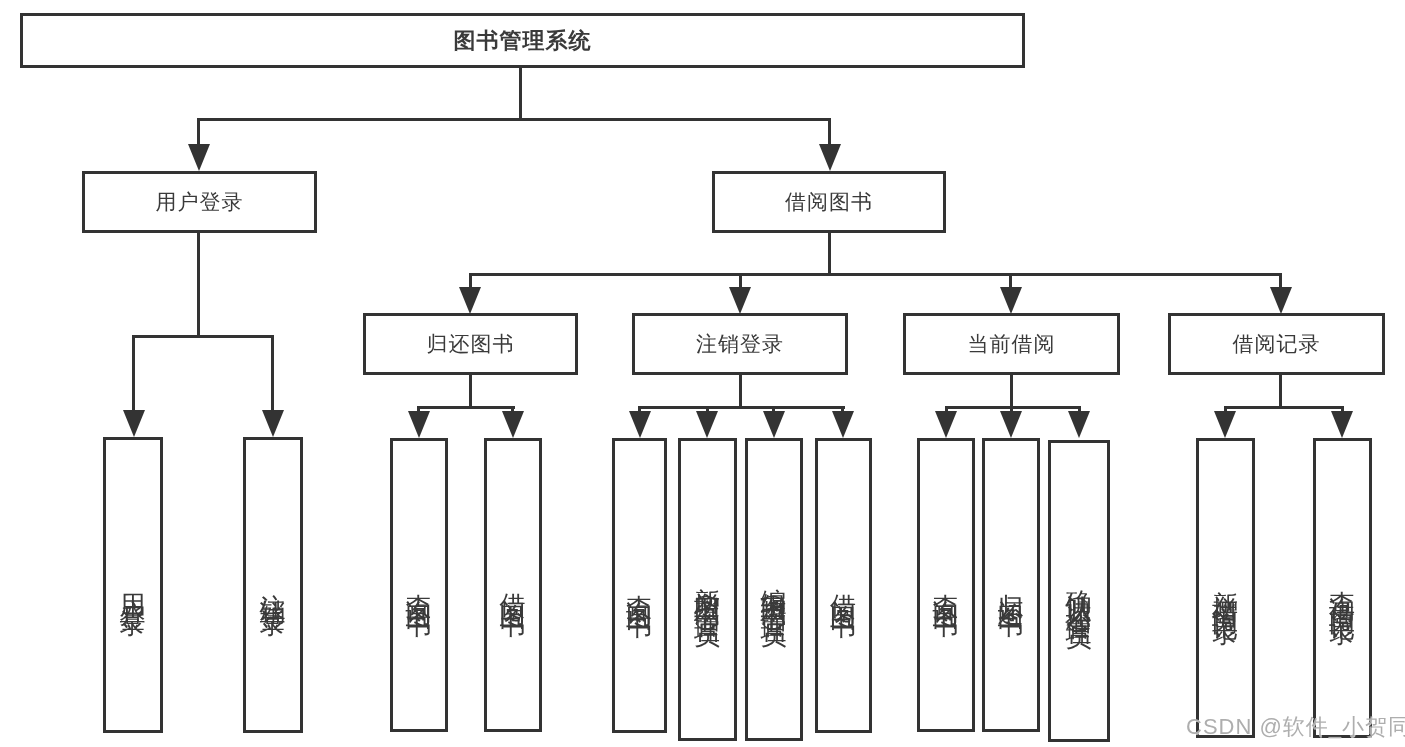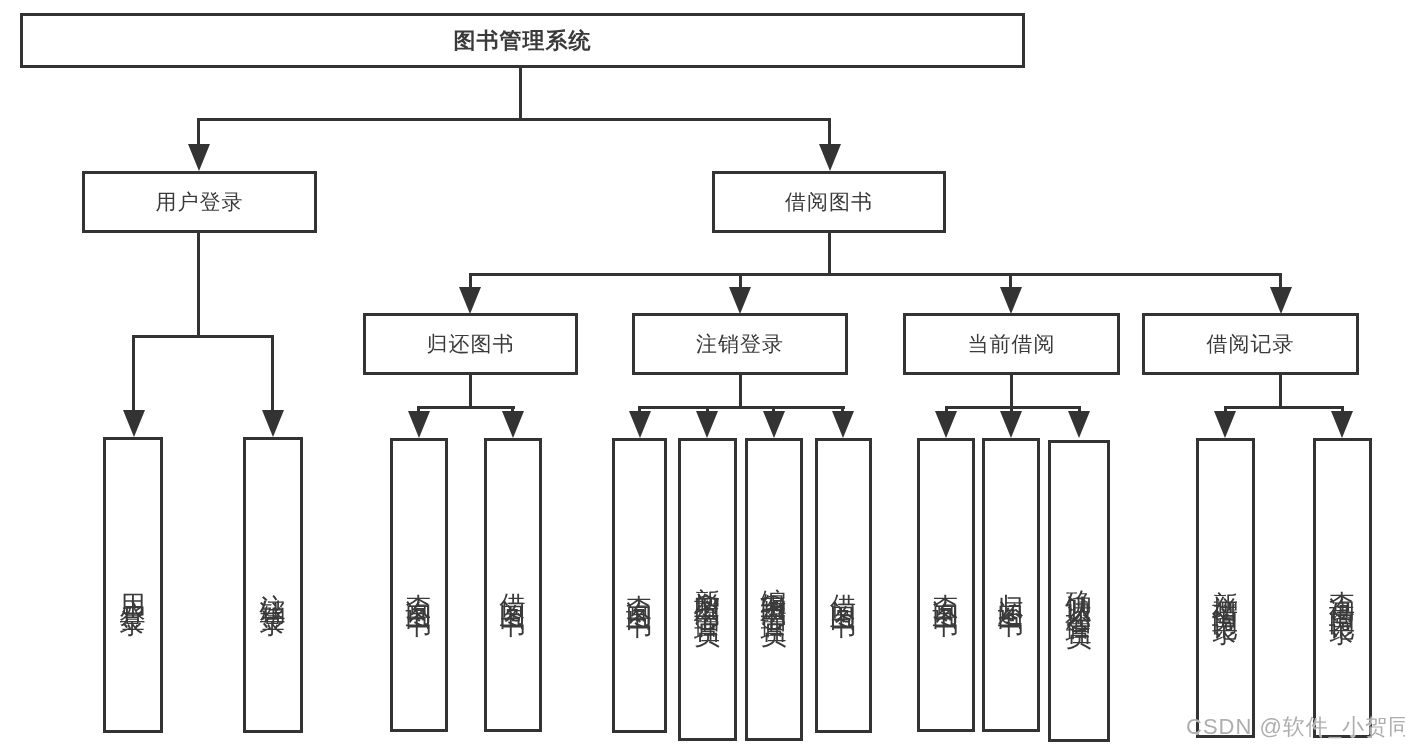--- a/index.html
+++ b/index.html
@@ -51,21 +51,21 @@
   </div>
 
   <div class="box hbox" style="left:632px;top:313px;width:216px;height:62px;">
     <span>注销登录</span>
   </div>
 
   <div class="box hbox" style="left:903px;top:313px;width:217px;height:62px;">
     <span>当前借阅</span>
   </div>
 
-  <div class="box hbox" style="left:1142px;top:313px;width:217px;height:62px;">
+  <div class="box hbox" style="left:1168px;top:313px;width:217px;height:62px;">
     <span>借阅记录</span>
   </div>
 
   <div class="box vbox" style="left:103px;top:437px;width:60px;height:296px;">
     <span>用户登录</span>
   </div>
 
   <div class="box vbox" style="left:243px;top:437px;width:60px;height:296px;">
     <span>注销登录</span>
   </div>

